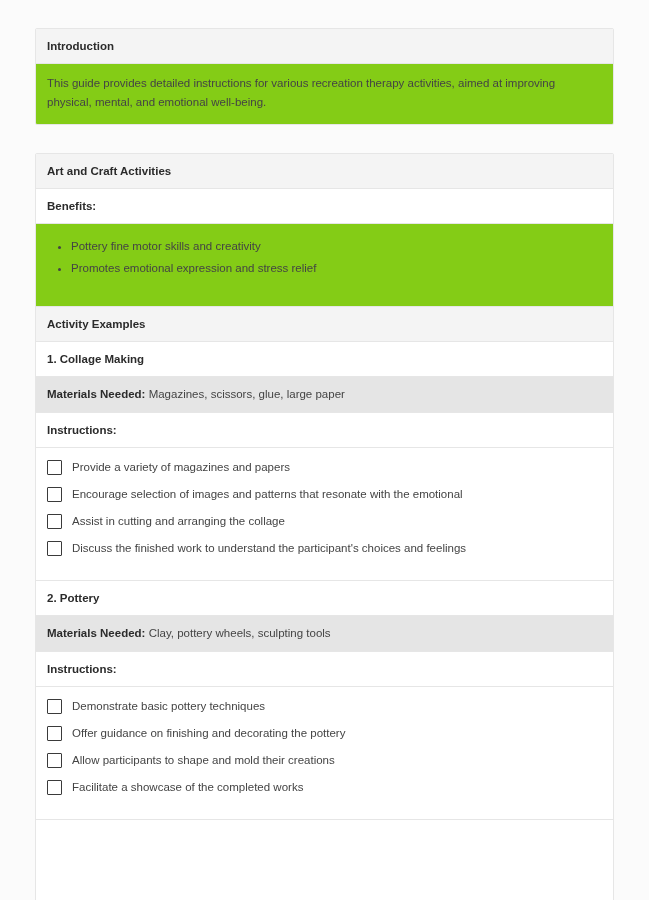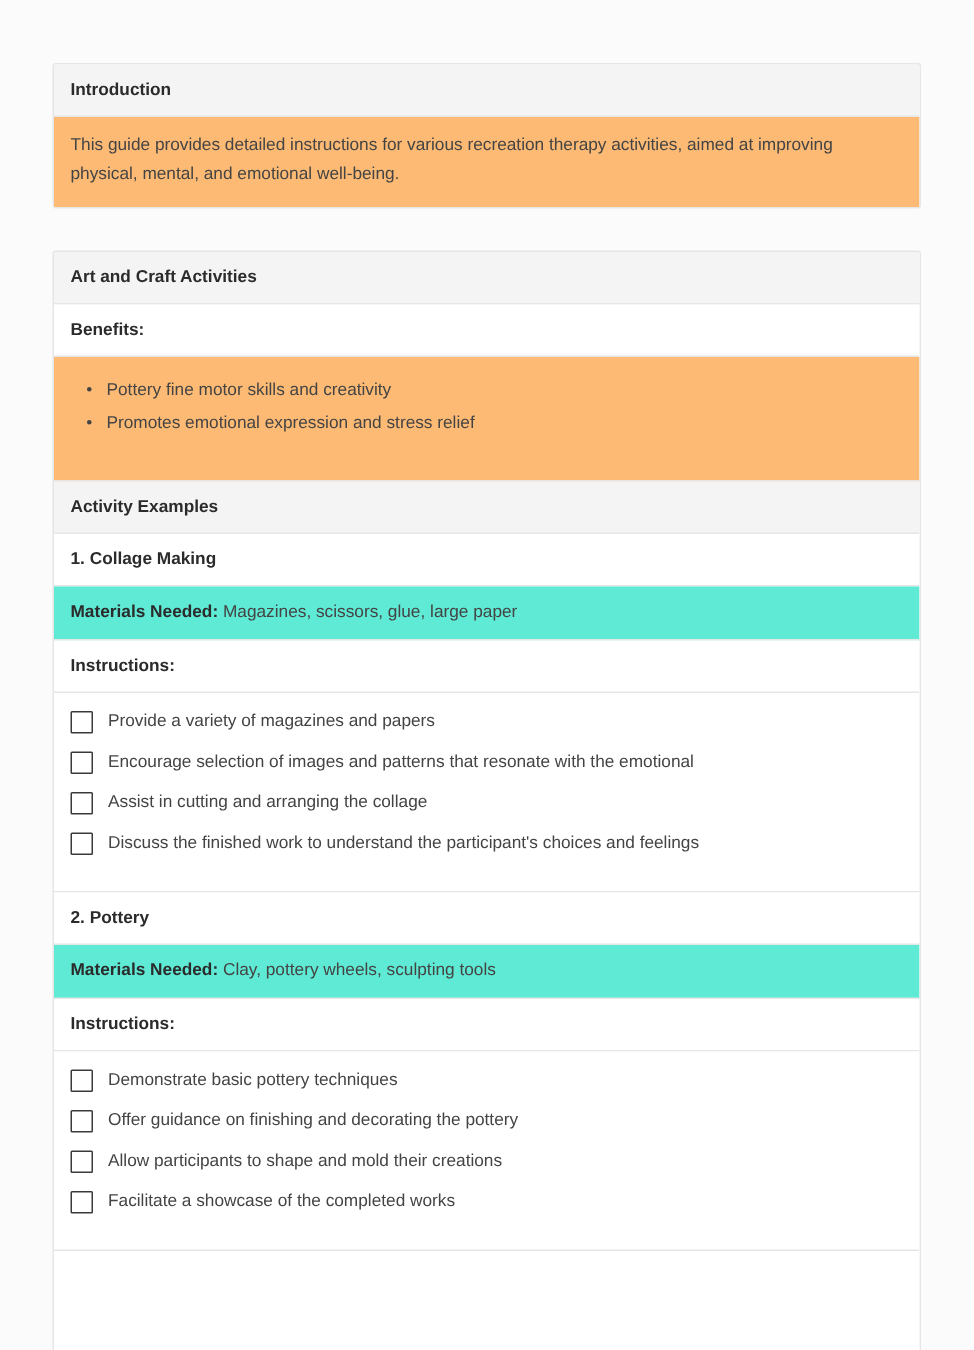--- a/index.html
+++ b/index.html
@@ -38,21 +38,21 @@
 
   .card {
     margin: 0 35px;
     background: #ffffff;
     border: 1px solid #e6e6e6;
     border-radius: 2px;
     box-sizing: border-box;
     overflow: hidden;
   }
 
-  .card.intro-card { margin-top: 42px; }
+  .card.intro-card { margin-top: 28px; }
   .card.main-card  { margin-top: 28px; }
 
   .row {
     box-sizing: border-box;
     border-bottom: 1px solid #e6e6e6;
     padding: 8px 11px;
   }
   .row:last-child { border-bottom: none; }
 
   .row-head {
@@ -67,36 +67,36 @@
   .row-subhead {
     background: #ffffff;
     font-weight: bold;
     font-size: 11.5px;
     line-height: 16px;
     color: #2b2b2b;
     padding: 9px 11px;
   }
 
   .row-body {
-    background: #fdba74;
+    background: #84cc16;
     font-size: 11.5px;
     line-height: 19px;
     color: #444444;
     padding: 10px 11px 12px 11px;
   }
 
   .intro-text {
     font-size: 11.5px;
     line-height: 19px;
     color: #444444;
     margin: 0;
   }
 
   .row-kv {
-    background: #5eead4;
+    background: #e5e5e5;
     font-size: 11.5px;
     line-height: 17px;
     color: #444444;
     padding: 9px 11px;
   }
   .kv-label {
     font-weight: bold;
     color: #2b2b2b;
   }
   .kv-value { color: #444444; }

